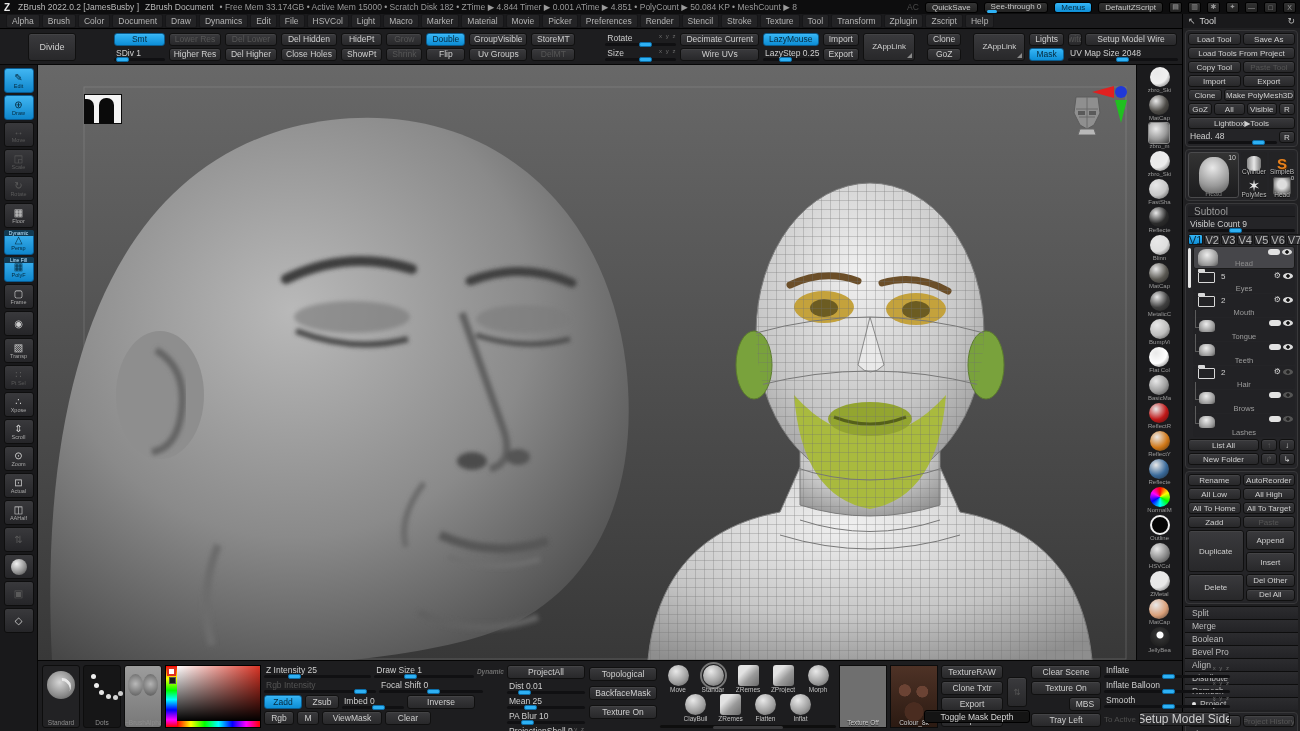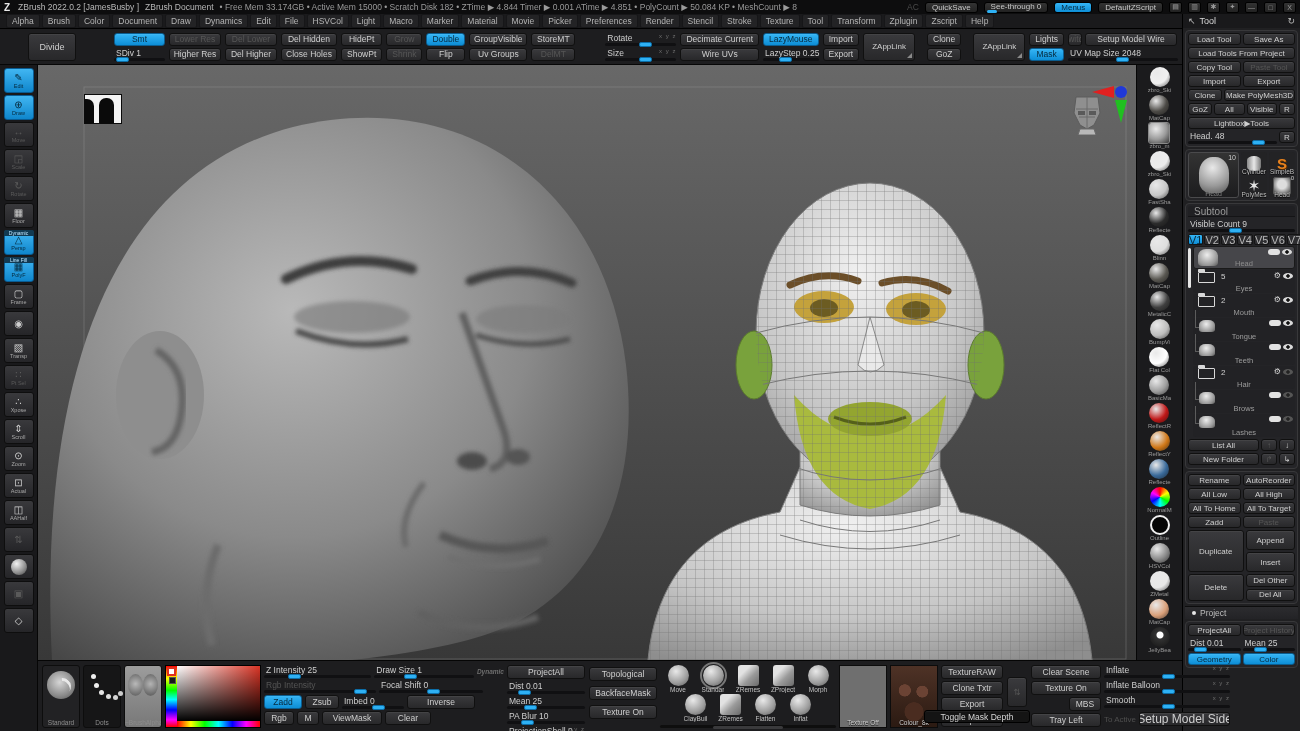--- a/index.html
+++ b/index.html
@@ -939,20 +939,30 @@
     </div>
     <div class="rprow">
       <div class="btn" style="height:27px">Delete</div>
       <div class="col" style="flex:1">
         <div class="btn">Del Other</div>
         <div class="btn">Del All</div>
       </div>
     </div>
   </div>
 
+  <div>
+
+  <div class="sec">Split</div>
+      <div class="sec">Merge</div>
+      <div class="sec">Boolean</div>
+      <div class="sec">Bevel Pro</div>
+      <div class="sec">Align</div>
+      <div class="sec">Distribute</div>
+      <div class="sec">Remesh</div>
+    </div>
   <div class="sec">
     <span class="dotb"></span>
     <span>Project</span>
   </div>
 
   <div class="rpgroup">
     <div class="rprow">
       <div class="btn">ProjectAll</div>
       <div class="btn dim">Project History</div>
     </div>

